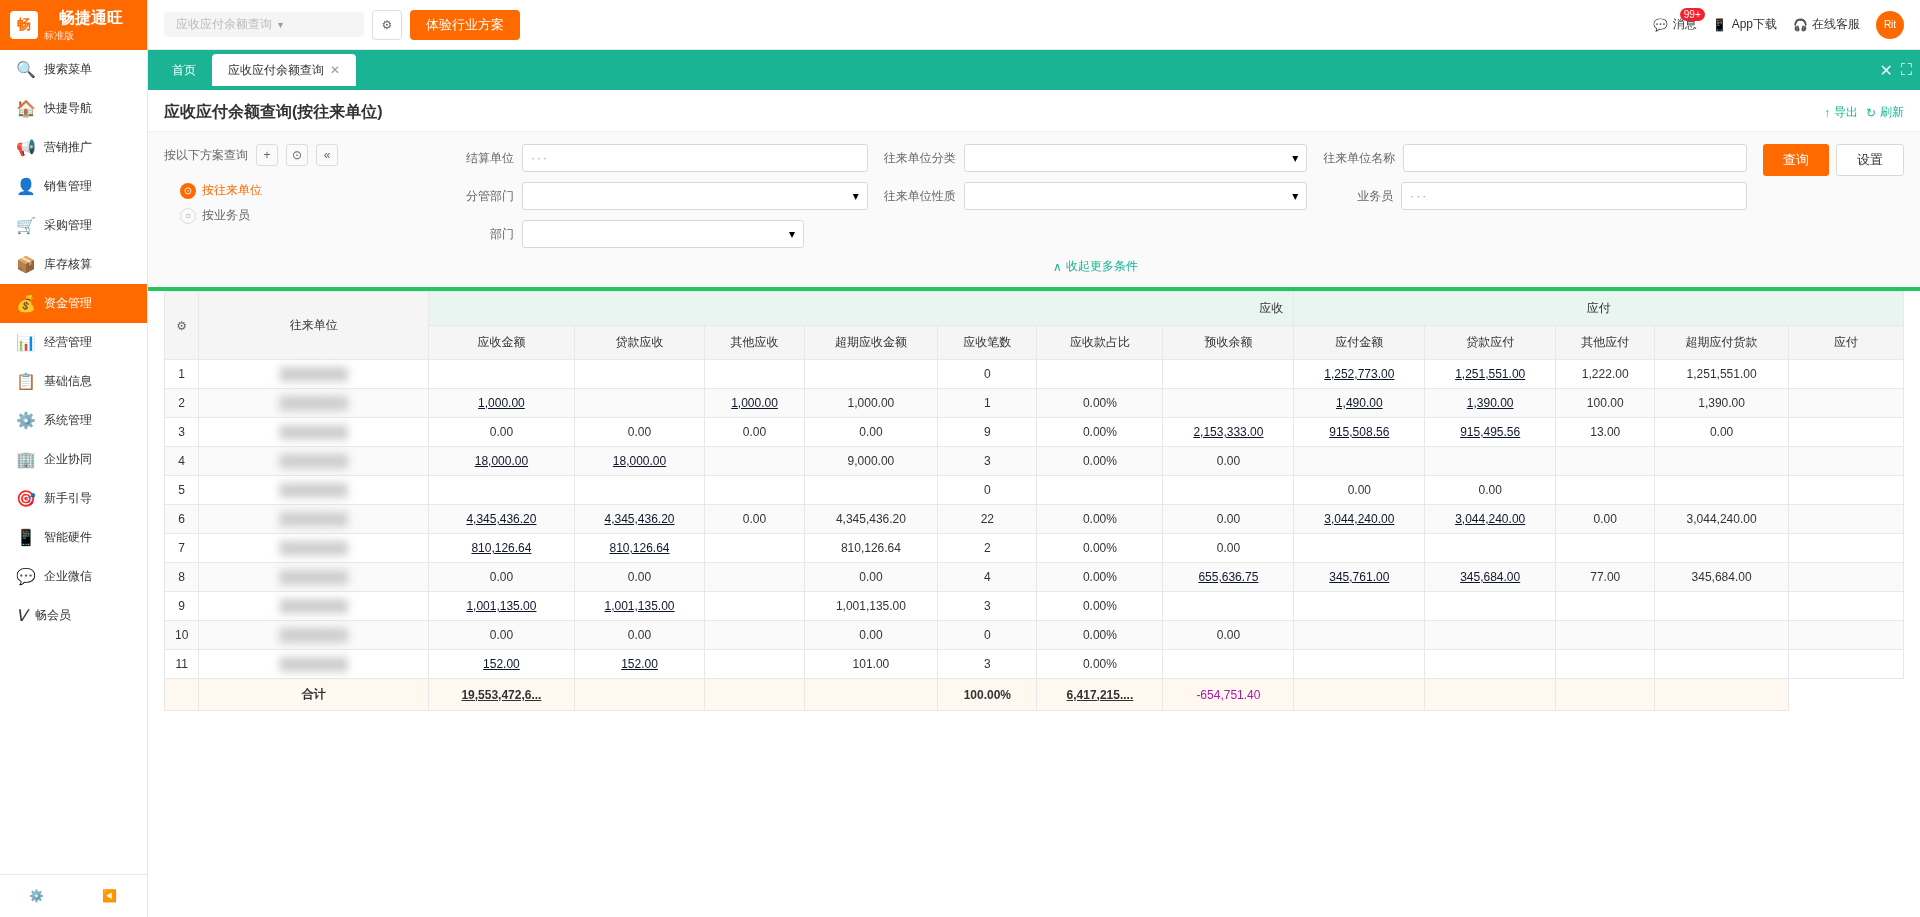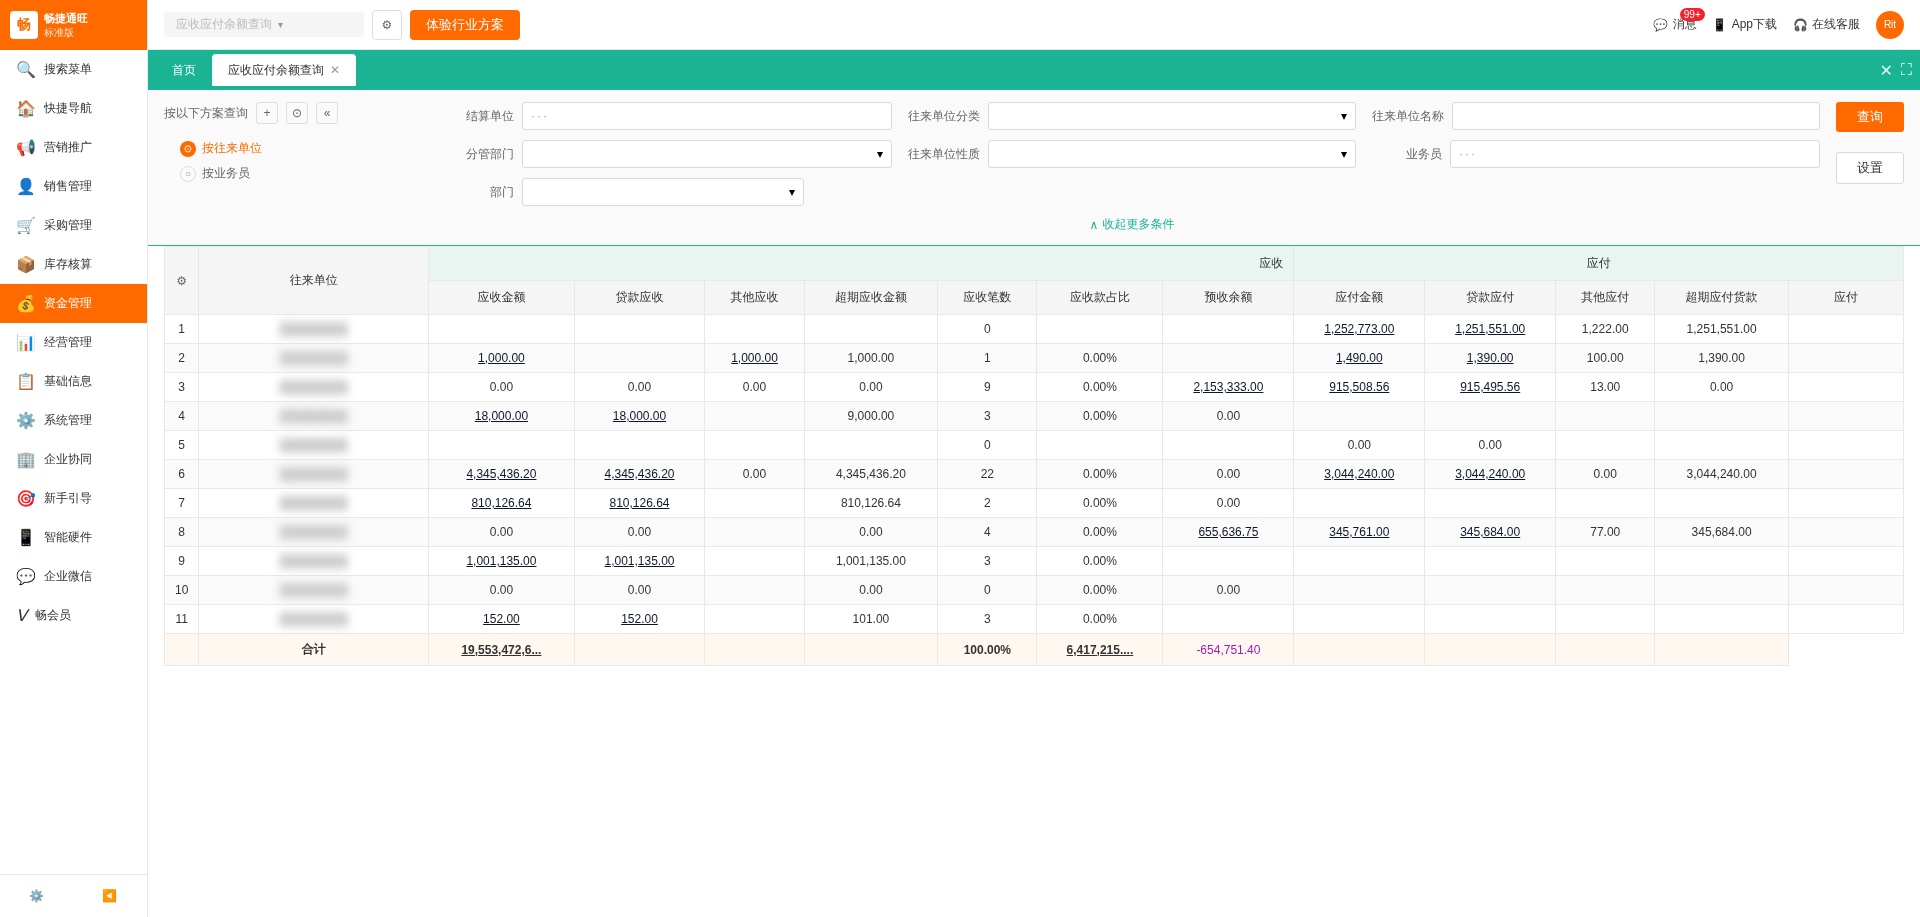--- a/index.html
+++ b/index.html
@@ -41,57 +41,57 @@
     .tab-bar-btn { color: rgba(255,255,255,0.9); cursor: pointer; font-size: 16px; }
 
     
     .page-content { flex: 1; overflow: hidden; display: flex; flex-direction: column; background: #fff; }
     .page-header { padding: 12px 16px 8px; display: flex; align-items: center; justify-content: space-between; border-bottom: 1px solid #f0f0f0; }
     .page-title { font-size: 16px; font-weight: bold; color: #333; }
     .page-actions { display: flex; gap: 8px; }
     .action-btn { display: flex; align-items: center; gap: 4px; color: #1ab394; cursor: pointer; font-size: 13px; }
 
     
-    .filter-area { padding: 12px 16px; background: #fafafa; border-bottom: 1px solid #22c55e; }
+    .filter-area { padding: 12px 16px; background: #fafafa; border-bottom: 4px solid #22c55e; }
     .filter-tabs { display: flex; align-items: center; gap: 8px; margin-bottom: 12px; }
     .filter-tabs-label { color: #666; font-size: 12px; }
     .filter-tab-add, .filter-tab-setting, .filter-tab-collapse { width: 22px; height: 22px; border: 1px solid #ddd; border-radius: 3px; display: flex; align-items: center; justify-content: center; cursor: pointer; color: #666; font-size: 12px; }
     .filter-row { display: flex; align-items: center; gap: 16px; margin-bottom: 10px; justify-content: space-between; }
     .filter-field { display: flex; align-items: center; gap: 8px; flex: 1; }
     .filter-label { color: #666; min-width: 70px; text-align: right; white-space: nowrap; }
     .filter-input { flex: 1; height: 28px; border: 1px solid #d9d9d9; border-radius: 3px; padding: 0 8px; display: flex; align-items: center; justify-content: space-between; cursor: pointer; background: #fff; color: #999; }
     .filter-input-dots { color: #999; letter-spacing: 2px; }
     .filter-select { flex: 1; height: 28px; border: 1px solid #d9d9d9; border-radius: 3px; padding: 0 8px; display: flex; align-items: center; justify-content: space-between; cursor: pointer; background: #fff; }
     .filter-select-text { color: #999; }
     .collapse-btn { display: flex; align-items: center; gap: 4px; color: #1ab394; cursor: pointer; font-size: 12px; justify-content: center; margin-top: 4px; }
 
     
     .query-btn { background: #ff6a00; color: #fff; border: none; border-radius: 3px; padding: 6px 20px; cursor: pointer; font-size: 13px; }
     .setting-btn { background: #fff; color: #333; border: 1px solid #d9d9d9; border-radius: 3px; padding: 6px 20px; cursor: pointer; font-size: 13px; }
-    .btn-group { display: flex; flex-direction: column; gap: 20px; margin-left: 8px; }
+    .btn-group { display: flex; flex-direction: row; gap: 7px; margin-left: 8px; }
 
     
     .table-container { flex: 1; overflow: auto; padding: 0 16px 16px; }
     .data-table { width: 100%; border-collapse: collapse; min-width: 1400px; }
     .data-table th { background: #f5f5f5; padding: 8px 10px; text-align: center; border: 1px solid #e8e8e8; color: #333; font-weight: normal; white-space: nowrap; font-size: 12px; }
     .data-table td { padding: 7px 10px; border: 1px solid #e8e8e8; text-align: center; color: #333; font-size: 12px; white-space: nowrap; }
     .data-table tr:nth-child(even) td { background: #fafafa; }
     .link-text { color: #0f172a; text-decoration: underline; cursor: pointer; }
     .total-row td { background: #fff8f0 !important; font-weight: bold; }
     .table-setting-icon { cursor: pointer; color: #666; }
     .blurred { filter: blur(4px); user-select: none; }
   </style>
 </head>
 <body>
 
 <div class="sidebar">
   <div class="sidebar-logo">
     <div class="sidebar-logo-icon">畅</div>
     <div>
-      <div style="color:#fff;font-size:11px;font-weight:bold;">畅捷通旺</div>
+      <div style="color:#fff;font-size:16px;font-weight:bold;margin-left:15px;">畅捷通旺</div>
       <div style="color:rgba(255,255,255,0.8);font-size:10px;">标准版</div>
     </div>
   </div>
 
   <div class="sidebar-item">
     <span class="sidebar-item-icon">🔍</span>
     <span>搜索菜单</span>
   </div>
   <div class="sidebar-item">
     <span class="sidebar-item-icon">🏠</span>
@@ -196,20 +196,33 @@
       <span class="tab-close">✕</span>
     </div>
     <div class="tab-bar-right">
       <span class="tab-bar-btn">✕</span>
       <span class="tab-bar-btn">⛶</span>
     </div>
   </div>
 
   <div class="page-content">
 
+    <div class="page-header">
+      <div class="page-title">应收应付余额查询(按往来单位)</div>
+      <div class="page-actions">
+        <div class="action-btn">
+          <span>↑</span>
+          <span>导出</span>
+        </div>
+        <div class="action-btn">
+          <span>↻</span>
+          <span>刷新</span>
+        </div>
+      </div>
+    </div>
 
     <div class="filter-area">
       <div style="display:flex;gap:0;align-items:flex-start;">
         <div style="width:280px;flex-shrink:0;">
           <div class="filter-tabs">
             <span class="filter-tabs-label">按以下方案查询</span>
             <div class="filter-tab-add">+</div>
             <div class="filter-tab-setting">⊙</div>
             <div class="filter-tab-collapse">«</div>
           </div>

